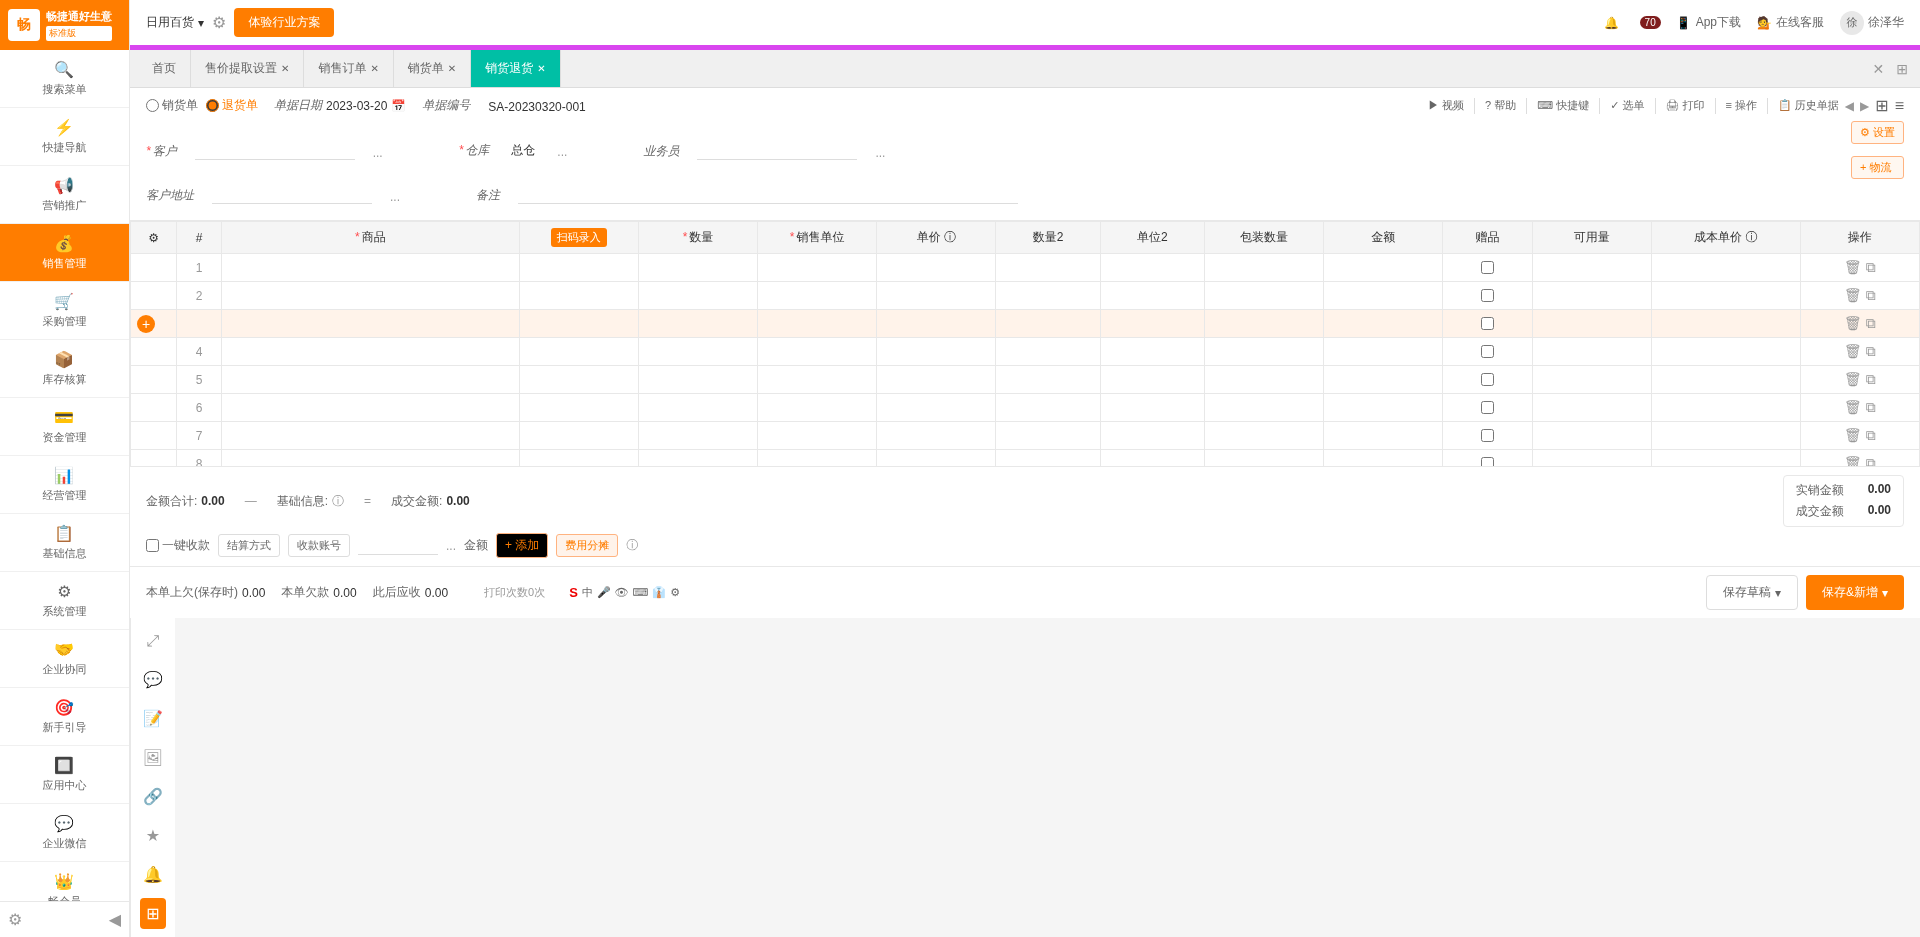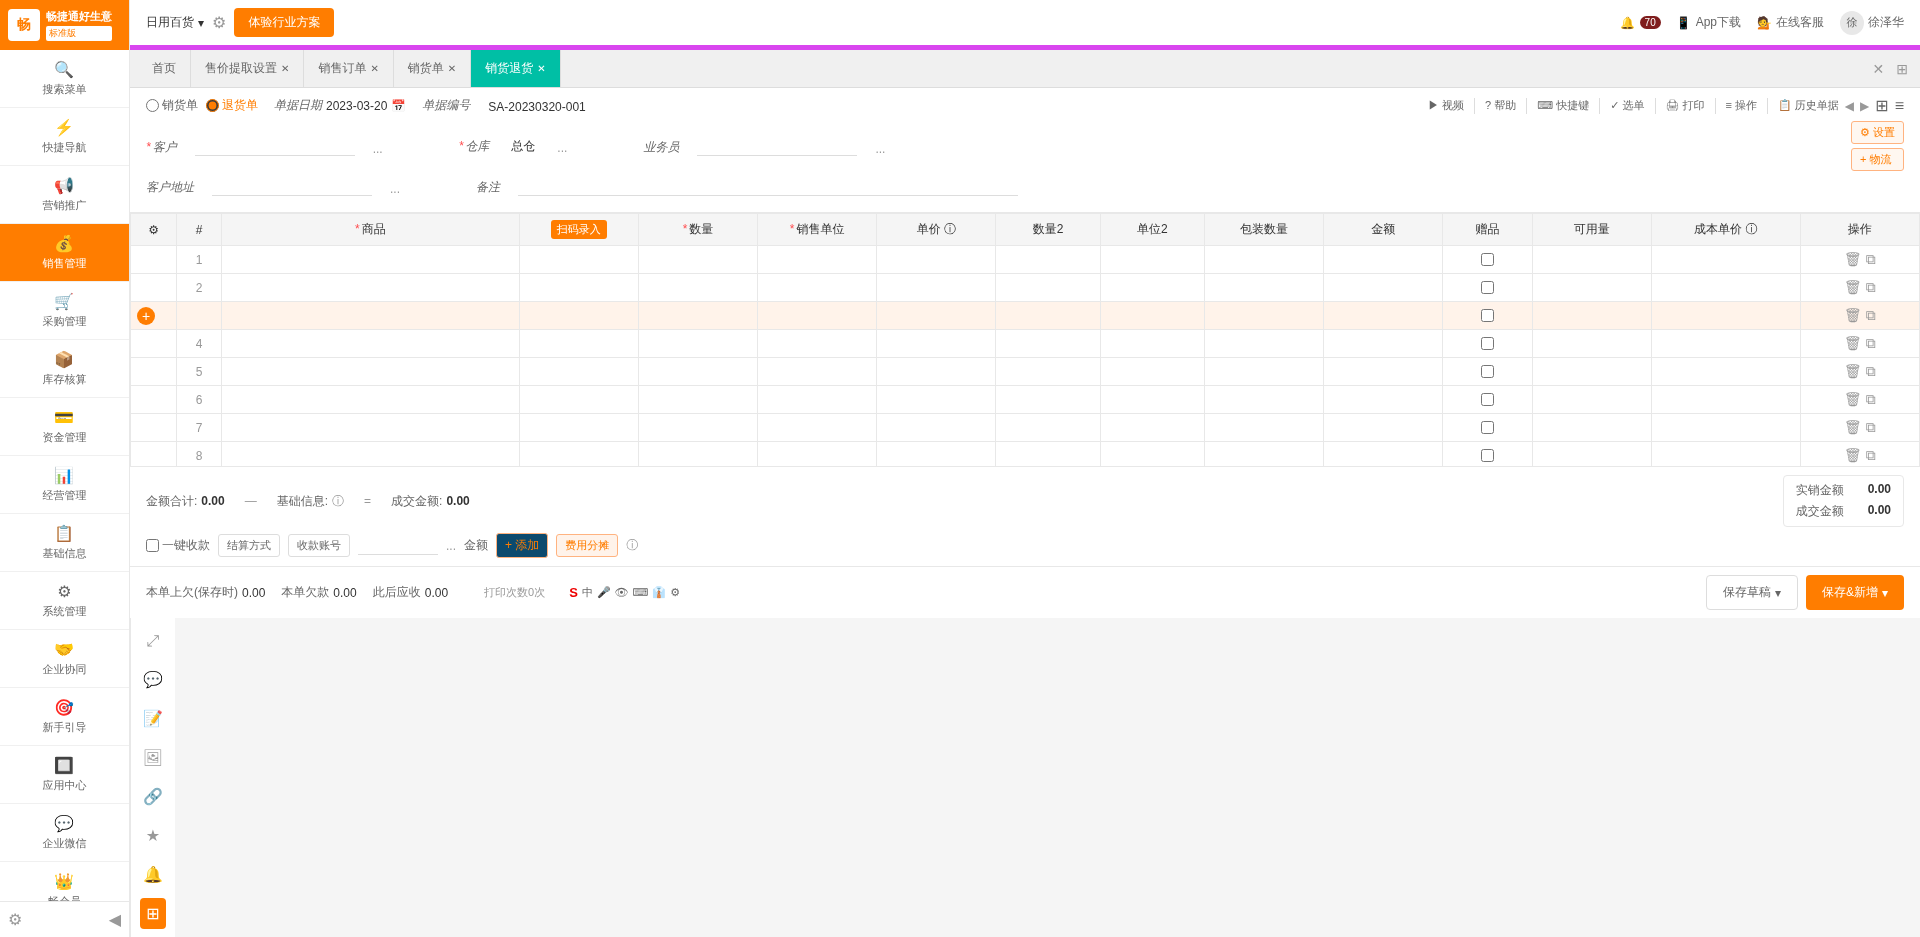--- a/index.html
+++ b/index.html
@@ -23,21 +23,21 @@
     .main { flex: 1; display: flex; flex-direction: column; overflow: hidden; }
 
     
     .top-header { height: 50px; background: #fff; display: flex; align-items: center; justify-content: space-between; padding: 0 16px; border-bottom: 5px solid #d946ef; flex-shrink: 0; }
     .top-header-left { display: flex; align-items: center; gap: 8px; }
     .header-select { display: flex; align-items: center; gap: 4px; color: #333; cursor: pointer; }
     .header-gear { color: #999; cursor: pointer; font-size: 16px; }
     .header-btn { background: #ff7d00; color: #fff; border: none; padding: 6px 14px; border-radius: 4px; cursor: pointer; font-size: 12px; }
     .top-header-right { display: flex; align-items: center; gap: 16px; }
     .header-icon-item { display: flex; align-items: center; gap: 4px; color: #666; cursor: pointer; font-size: 12px; }
-    .badge { background: #7f1d1d; color: #fff; border-radius: 10px; padding: 1px 5px; font-size: 10px; }
+    .badge { background: #7f1d1d; color: #fff; border-radius: 10px; padding: 1px 5px; font-size: 10px; margin-left: 16px; }
     .user-avatar { width: 24px; height: 24px; border-radius: 50%; background: #e8e8e8; display: flex; align-items: center; justify-content: center; font-size: 11px; color: #666; }
 
     
     .tabs-bar { display: flex; align-items: center; background: #f0f0f0; border-bottom: 1px solid #ddd; flex-shrink: 0; padding: 0 8px; }
     .tab { padding: 10px 14px; cursor: pointer; color: #666; display: flex; align-items: center; gap: 4px; border-right: 1px solid #ddd; font-size: 12px; white-space: nowrap; }
     .tab.active { background: #00bfa5; color: #fff; }
     .tab-close { color: inherit; font-size: 10px; cursor: pointer; }
     .tabs-end { margin-left: auto; display: flex; align-items: center; gap: 4px; }
     .tabs-end-btn { color: #999; cursor: pointer; font-size: 14px; padding: 4px; }
     .form-row { display: flex; align-items: center; gap: 16px; margin-bottom: 8px; }
@@ -80,21 +80,21 @@
     .bottom-field { display: flex; align-items: center; gap: 4px; }
     .bottom-label { color: #666; }
     .bottom-val { color: #333; font-weight: bold; }
     .dash { color: #999; margin: 0 4px; }
     .eq { color: #999; margin: 0 4px; }
     .info-icon { color: #999; cursor: pointer; }
     .bottom-section2 { display: flex; align-items: center; gap: 8px; margin-top: 6px; }
     .checkbox-label { display: flex; align-items: center; gap: 3px; color: #666; cursor: pointer; }
     .small-btn { border: 1px solid #ddd; background: #fff; color: #666; padding: 3px 8px; border-radius: 3px; cursor: pointer; font-size: 11px; }
     .dots-btn { color: #999; cursor: pointer; }
-    .add-btn { display: flex; align-items: center; gap: 2px; color: #ff7d00; cursor: pointer; border: 1px solid #ffb380; border-radius: 3px; padding: 3px 8px; background: #0c4a6e; }
+    .add-btn { display: flex; align-items: center; gap: 2px; color: #ff7d00; cursor: pointer; border: 1px solid #ffb380; border-radius: 3px; padding: 3px 8px; background: #000000; }
     .fee-btn { background: #fff3ea; color: #ff7d00; border: 1px solid #ffb380; border-radius: 3px; padding: 3px 8px; cursor: pointer; font-size: 11px; }
 
     
     .right-panel { width: 45px; background: #fff; border-left: 1px solid #e8e8e8; display: flex; flex-direction: column; align-items: center; padding: 8px 0; gap: 8px; flex-shrink: 0; }
     .right-panel-icon { color: #999; cursor: pointer; font-size: 18px; padding: 6px; display: flex; flex-direction: column; align-items: center; gap: 2px; font-size: 11px; }
     .right-panel-icon-sym { font-size: 16px; }
 
     
     .footer-actions { display: flex; align-items: center; justify-content: space-between; padding: 8px 16px; background: #fff; border-top: 1px solid #e8e8e8; flex-shrink: 0; }
     .footer-actions-left { display: flex; align-items: center; gap: 16px; }
@@ -303,21 +303,21 @@
         <div class="form-field" style="margin-left:60px;">
           <span class="form-label required">仓库</span>
           <span style="color:#333;margin:0 4px;">总仓</span>
           <span class="form-dots">...</span>
         </div>
         <div class="form-field" style="margin-left:60px;">
           <span class="form-label">业务员</span>
           <input class="form-input" style="width: 160px;">
           <span class="form-dots">...</span>
         </div>
-        <div style="margin-left:auto;display:flex;flex-direction:column;gap:4px;">
+        <div style="margin-left:auto;display:flex;flex-direction:column;gap:12px;">
           <button class="side-action-btn">⚙ 设置</button>
           <button class="side-action-btn">+ 物流</button>
         </div>
       </div>
 
       <div class="form-row">
         <div class="form-field">
           <span class="form-label">客户地址</span>
           <input class="form-input" style="width: 160px;">
           <span class="form-dots">...</span>

